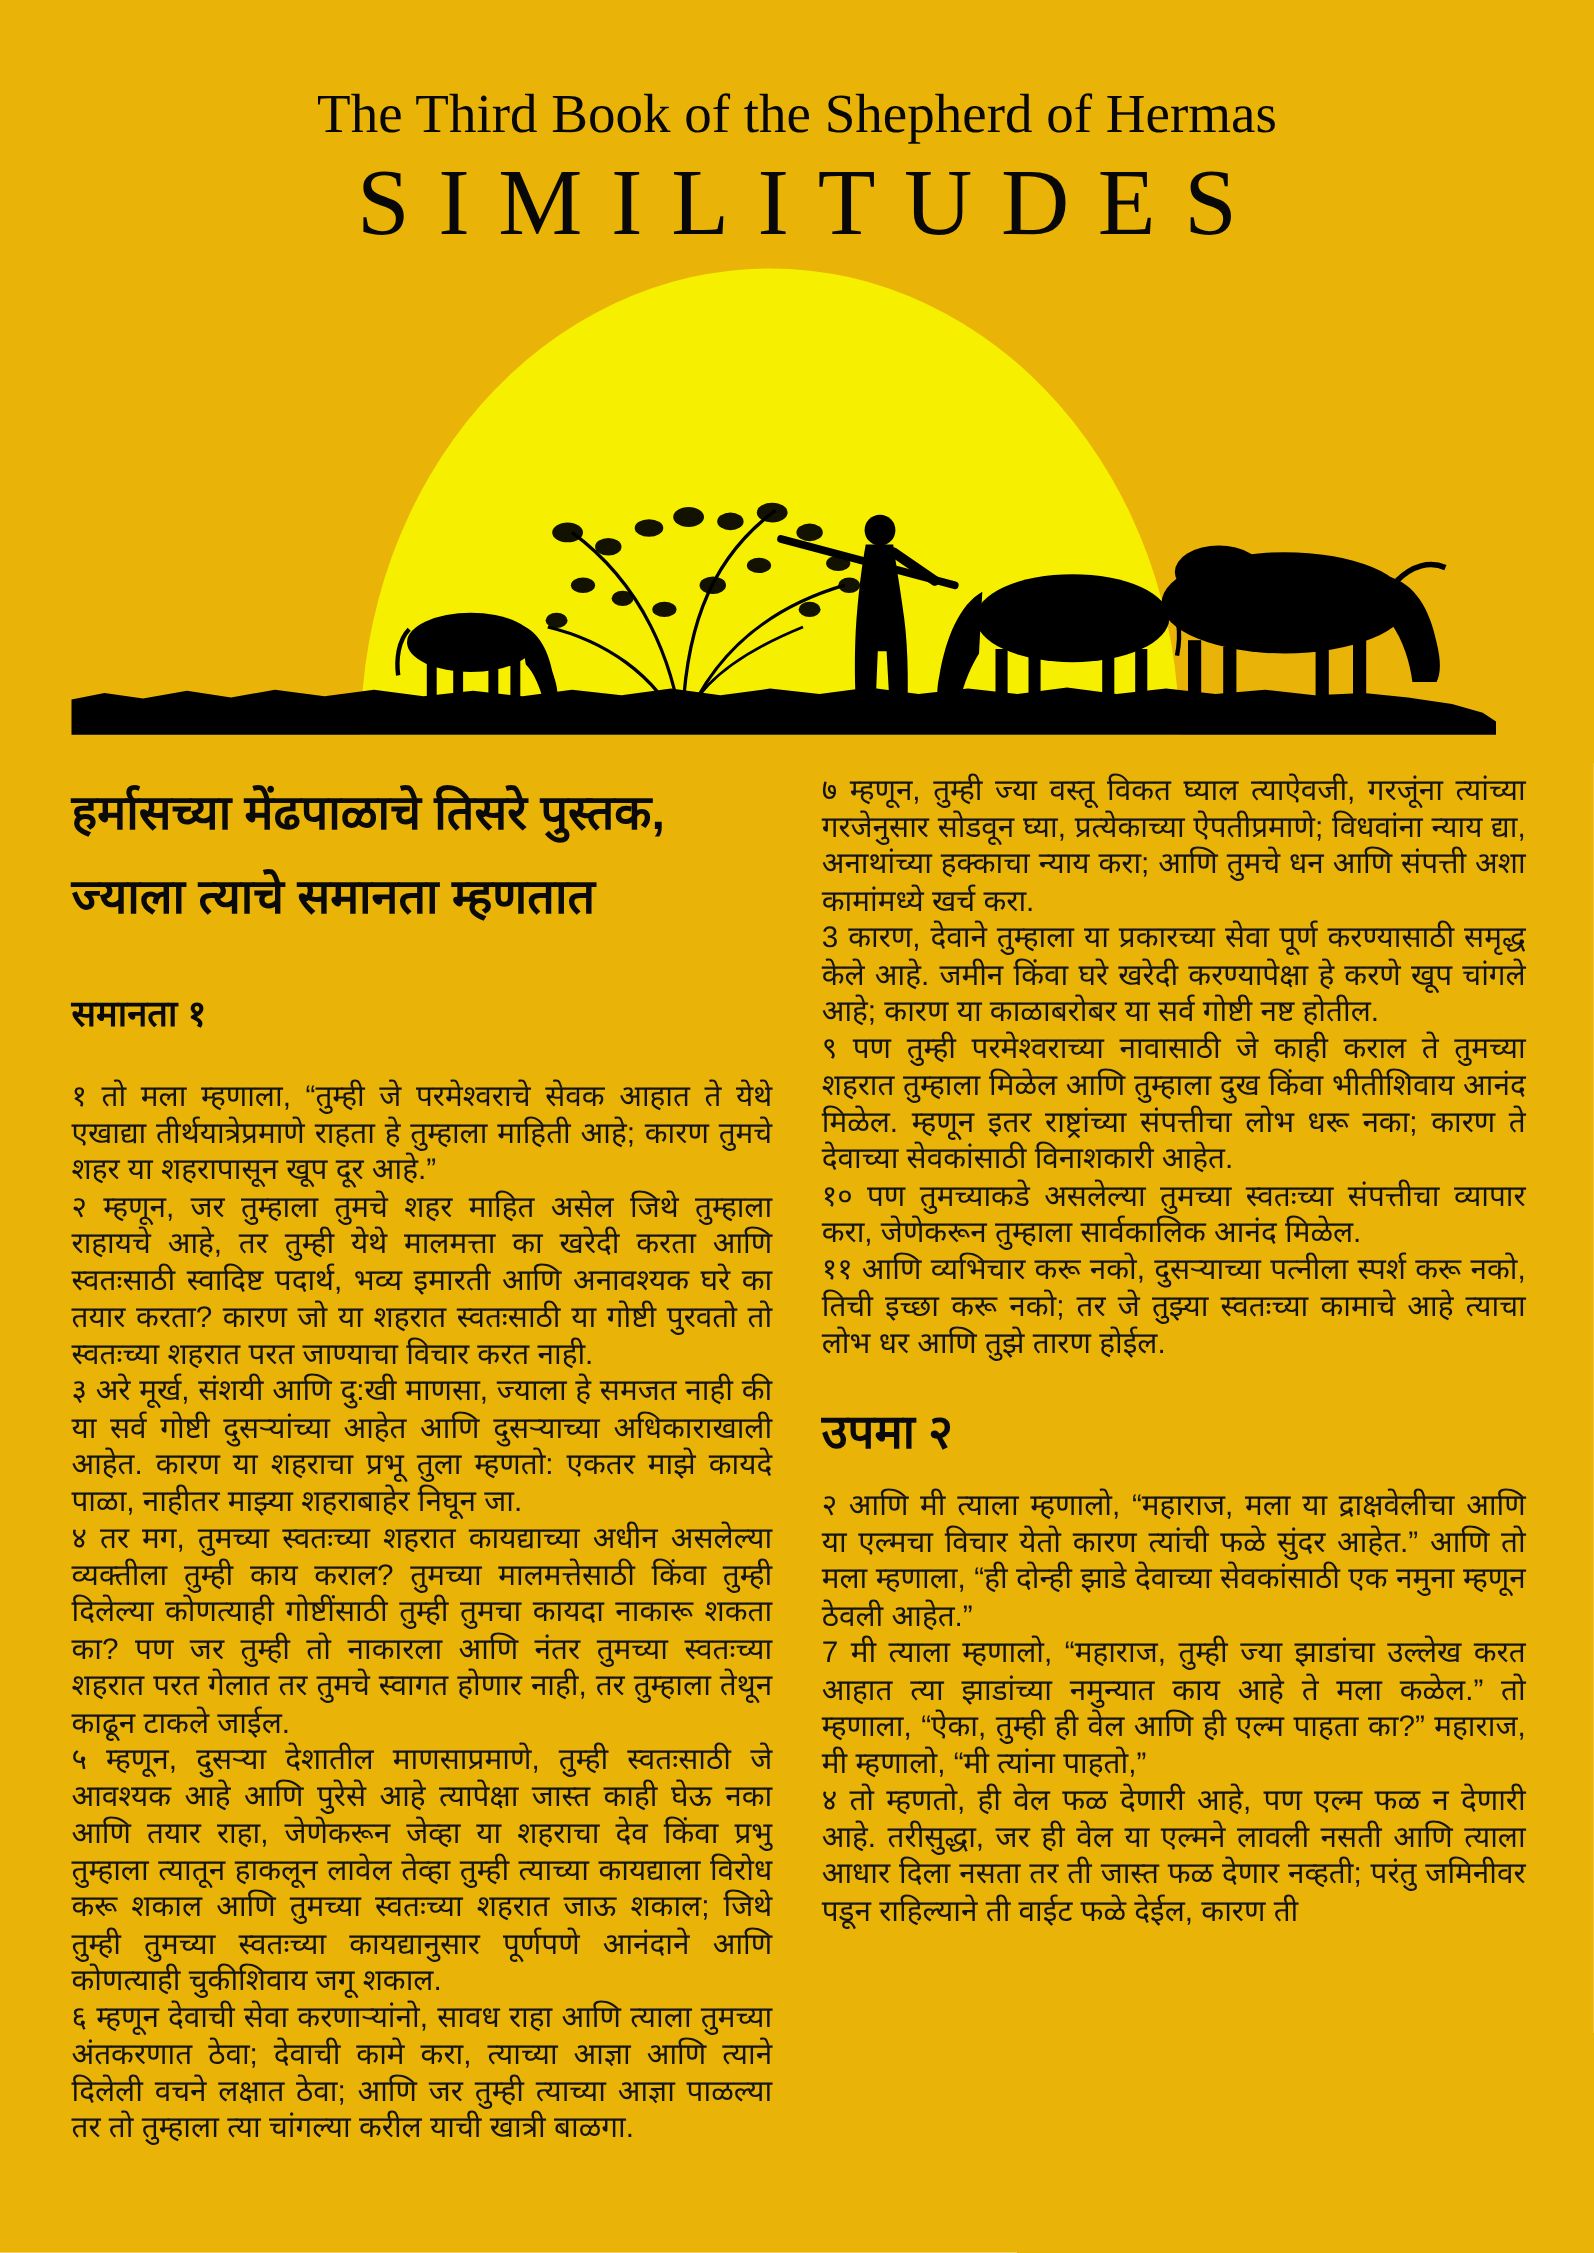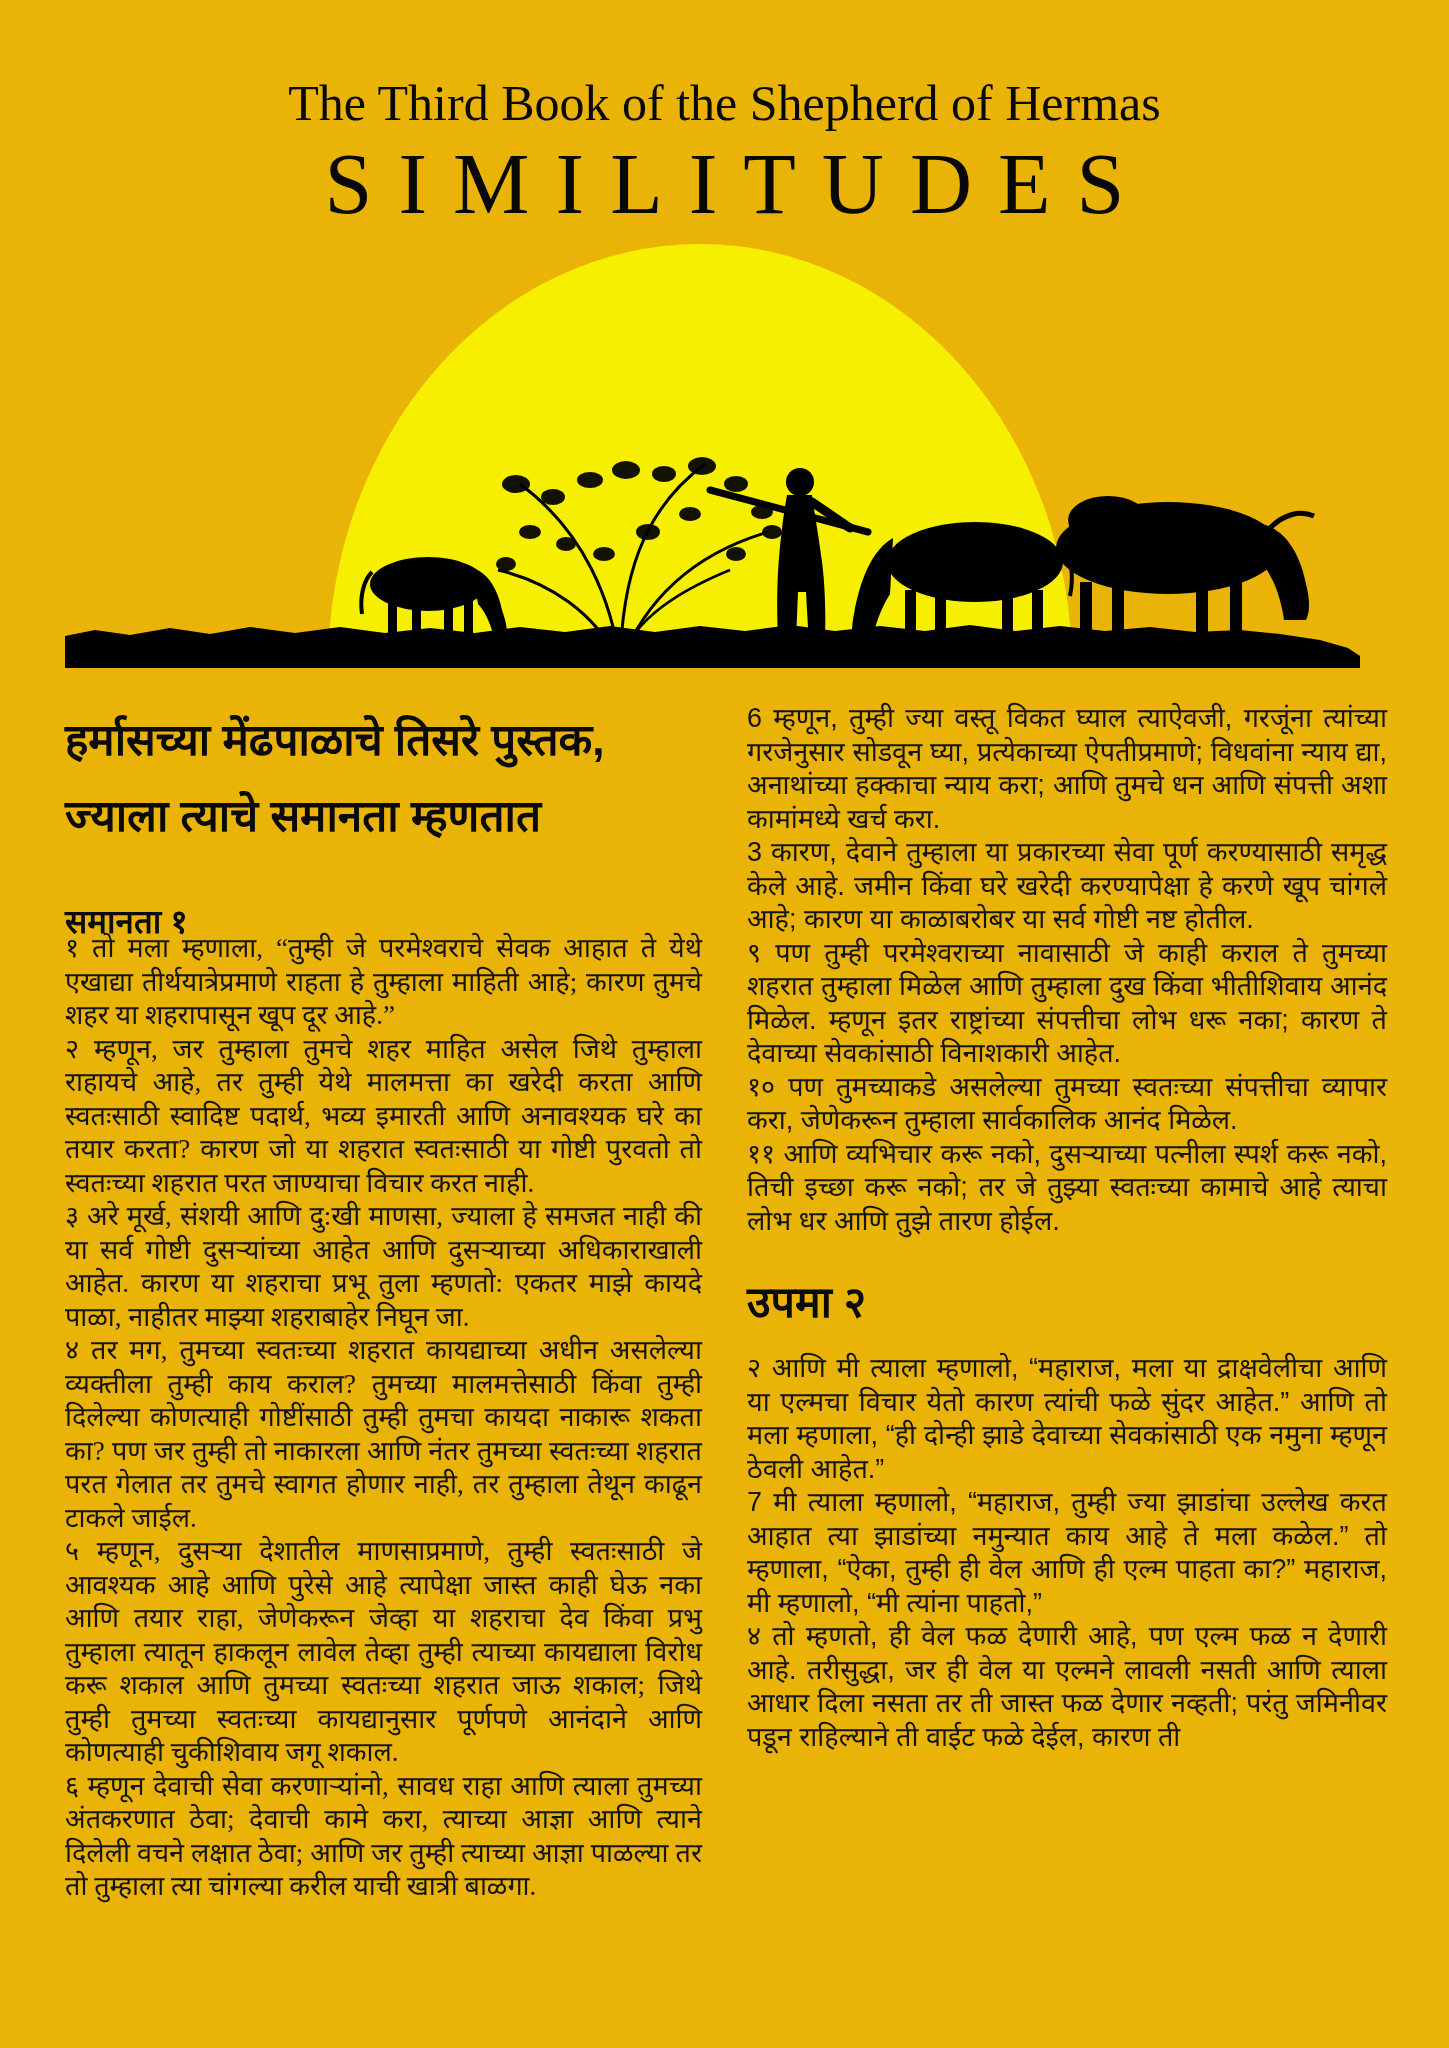--- a/index.html
+++ b/index.html
@@ -20,21 +20,21 @@
   .hero{position:absolute;left:0;top:232px;width:1449px;height:460px;}
   .article-heading{
     position:absolute;left:65px;top:702px;width:610px;
     font-size:44px;font-weight:700;line-height:76px;color:#0a0a0a;
   }
   .sim1-heading{
     position:absolute;left:65px;top:898px;font-size:33px;font-weight:700;color:#0a0a0a;
   }
   .col{position:absolute;font-size:27px;line-height:33.5px;text-align:justify;color:#141414;}
   .col p{margin:0;}
-  .col-left{left:65px;top:932px;width:637px;font-family:Liberation Serif, serif;}
+  .col-left{left:65px;top:980px;width:637px;}
   .col-right{left:747px;top:702px;width:640px;}
   .sim2-heading{
     font-size:43px;font-weight:700;color:#0a0a0a;text-align:left;
     margin:44px 0 30px 0 !important;line-height:40px;
   }
 </style>
 </head>
 <body>
 
 <div class="page">
@@ -125,21 +125,21 @@
   <div class="col col-left">
     <p>१ तो मला म्हणाला, “तुम्ही जे परमेश्वराचे सेवक आहात ते येथे एखाद्या तीर्थयात्रेप्रमाणे राहता हे तुम्हाला माहिती आहे; कारण तुमचे शहर या शहरापासून खूप दूर आहे.”</p>
     <p>२ म्हणून, जर तुम्हाला तुमचे शहर माहित असेल जिथे तुम्हाला राहायचे आहे, तर तुम्ही येथे मालमत्ता का खरेदी करता आणि स्वतःसाठी स्वादिष्ट पदार्थ, भव्य इमारती आणि अनावश्यक घरे का तयार करता? कारण जो या शहरात स्वतःसाठी या गोष्टी पुरवतो तो स्वतःच्या शहरात परत जाण्याचा विचार करत नाही.</p>
     <p>३ अरे मूर्ख, संशयी आणि दु:खी माणसा, ज्याला हे समजत नाही की या सर्व गोष्टी दुसऱ्यांच्या आहेत आणि दुसऱ्याच्या अधिकाराखाली आहेत. कारण या शहराचा प्रभू तुला म्हणतो: एकतर माझे कायदे पाळा, नाहीतर माझ्या शहराबाहेर निघून जा.</p>
     <p>४ तर मग, तुमच्या स्वतःच्या शहरात कायद्याच्या अधीन असलेल्या व्यक्तीला तुम्ही काय कराल? तुमच्या मालमत्तेसाठी किंवा तुम्ही दिलेल्या कोणत्याही गोष्टींसाठी तुम्ही तुमचा कायदा नाकारू शकता का? पण जर तुम्ही तो नाकारला आणि नंतर तुमच्या स्वतःच्या शहरात परत गेलात तर तुमचे स्वागत होणार नाही, तर तुम्हाला तेथून काढून टाकले जाईल.</p>
     <p>५ म्हणून, दुसऱ्या देशातील माणसाप्रमाणे, तुम्ही स्वतःसाठी जे आवश्यक आहे आणि पुरेसे आहे त्यापेक्षा जास्त काही घेऊ नका आणि तयार राहा, जेणेकरून जेव्हा या शहराचा देव किंवा प्रभु तुम्हाला त्यातून हाकलून लावेल तेव्हा तुम्ही त्याच्या कायद्याला विरोध करू शकाल आणि तुमच्या स्वतःच्या शहरात जाऊ शकाल; जिथे तुम्ही तुमच्या स्वतःच्या कायद्यानुसार पूर्णपणे आनंदाने आणि कोणत्याही चुकीशिवाय जगू शकाल.</p>
     <p>६ म्हणून देवाची सेवा करणाऱ्यांनो, सावध राहा आणि त्याला तुमच्या अंतकरणात ठेवा; देवाची कामे करा, त्याच्या आज्ञा आणि त्याने दिलेली वचने लक्षात ठेवा; आणि जर तुम्ही त्याच्या आज्ञा पाळल्या तर तो तुम्हाला त्या चांगल्या करील याची खात्री बाळगा.</p>
   </div>
 
   <div class="col col-right">
-    <p>6 म्हणून, तुम्ही ज्या वस्तू विकत घ्याल त्याऐवजी, गरजूंना त्यांच्या गरजेनुसार सोडवून घ्या, प्रत्येकाच्या ऐपतीप्रमाणे; विधवांना न्याय द्या, अनाथांच्या हक्काचा न्याय करा; आणि तुमचे धन आणि संपत्ती अशा कामांमध्ये खर्च करा.</p>
+    <p>७ म्हणून, तुम्ही ज्या वस्तू विकत घ्याल त्याऐवजी, गरजूंना त्यांच्या गरजेनुसार सोडवून घ्या, प्रत्येकाच्या ऐपतीप्रमाणे; विधवांना न्याय द्या, अनाथांच्या हक्काचा न्याय करा; आणि तुमचे धन आणि संपत्ती अशा कामांमध्ये खर्च करा.</p>
     <p>3 कारण, देवाने तुम्हाला या प्रकारच्या सेवा पूर्ण करण्यासाठी समृद्ध केले आहे. जमीन किंवा घरे खरेदी करण्यापेक्षा हे करणे खूप चांगले आहे; कारण या काळाबरोबर या सर्व गोष्टी नष्ट होतील.</p>
     <p>९ पण तुम्ही परमेश्वराच्या नावासाठी जे काही कराल ते तुमच्या शहरात तुम्हाला मिळेल आणि तुम्हाला दुख किंवा भीतीशिवाय आनंद मिळेल. म्हणून इतर राष्ट्रांच्या संपत्तीचा लोभ धरू नका; कारण ते देवाच्या सेवकांसाठी विनाशकारी आहेत.</p>
     <p>१० पण तुमच्याकडे असलेल्या तुमच्या स्वतःच्या संपत्तीचा व्यापार करा, जेणेकरून तुम्हाला सार्वकालिक आनंद मिळेल.</p>
     <p>११ आणि व्यभिचार करू नको, दुसऱ्याच्या पत्नीला स्पर्श करू नको, तिची इच्छा करू नको; तर जे तुझ्या स्वतःच्या कामाचे आहे त्याचा लोभ धर आणि तुझे तारण होईल.</p>
     <p class="sim2-heading">उपमा २</p>
     <p>२ आणि मी त्याला म्हणालो, “महाराज, मला या द्राक्षवेलीचा आणि या एल्मचा विचार येतो कारण त्यांची फळे सुंदर आहेत.” आणि तो मला म्हणाला, “ही दोन्ही झाडे देवाच्या सेवकांसाठी एक नमुना म्हणून ठेवली आहेत.”</p>
     <p>7 मी त्याला म्हणालो, “महाराज, तुम्ही ज्या झाडांचा उल्लेख करत आहात त्या झाडांच्या नमुन्यात काय आहे ते मला कळेल.” तो म्हणाला, “ऐका, तुम्ही ही वेल आणि ही एल्म पाहता का?” महाराज, मी म्हणालो, “मी त्यांना पाहतो,”</p>
     <p>४ तो म्हणतो, ही वेल फळ देणारी आहे, पण एल्म फळ न देणारी आहे. तरीसुद्धा, जर ही वेल या एल्मने लावली नसती आणि त्याला आधार दिला नसता तर ती जास्त फळ देणार नव्हती; परंतु जमिनीवर पडून राहिल्याने ती वाईट फळे देईल, कारण ती</p>
   </div>
 

